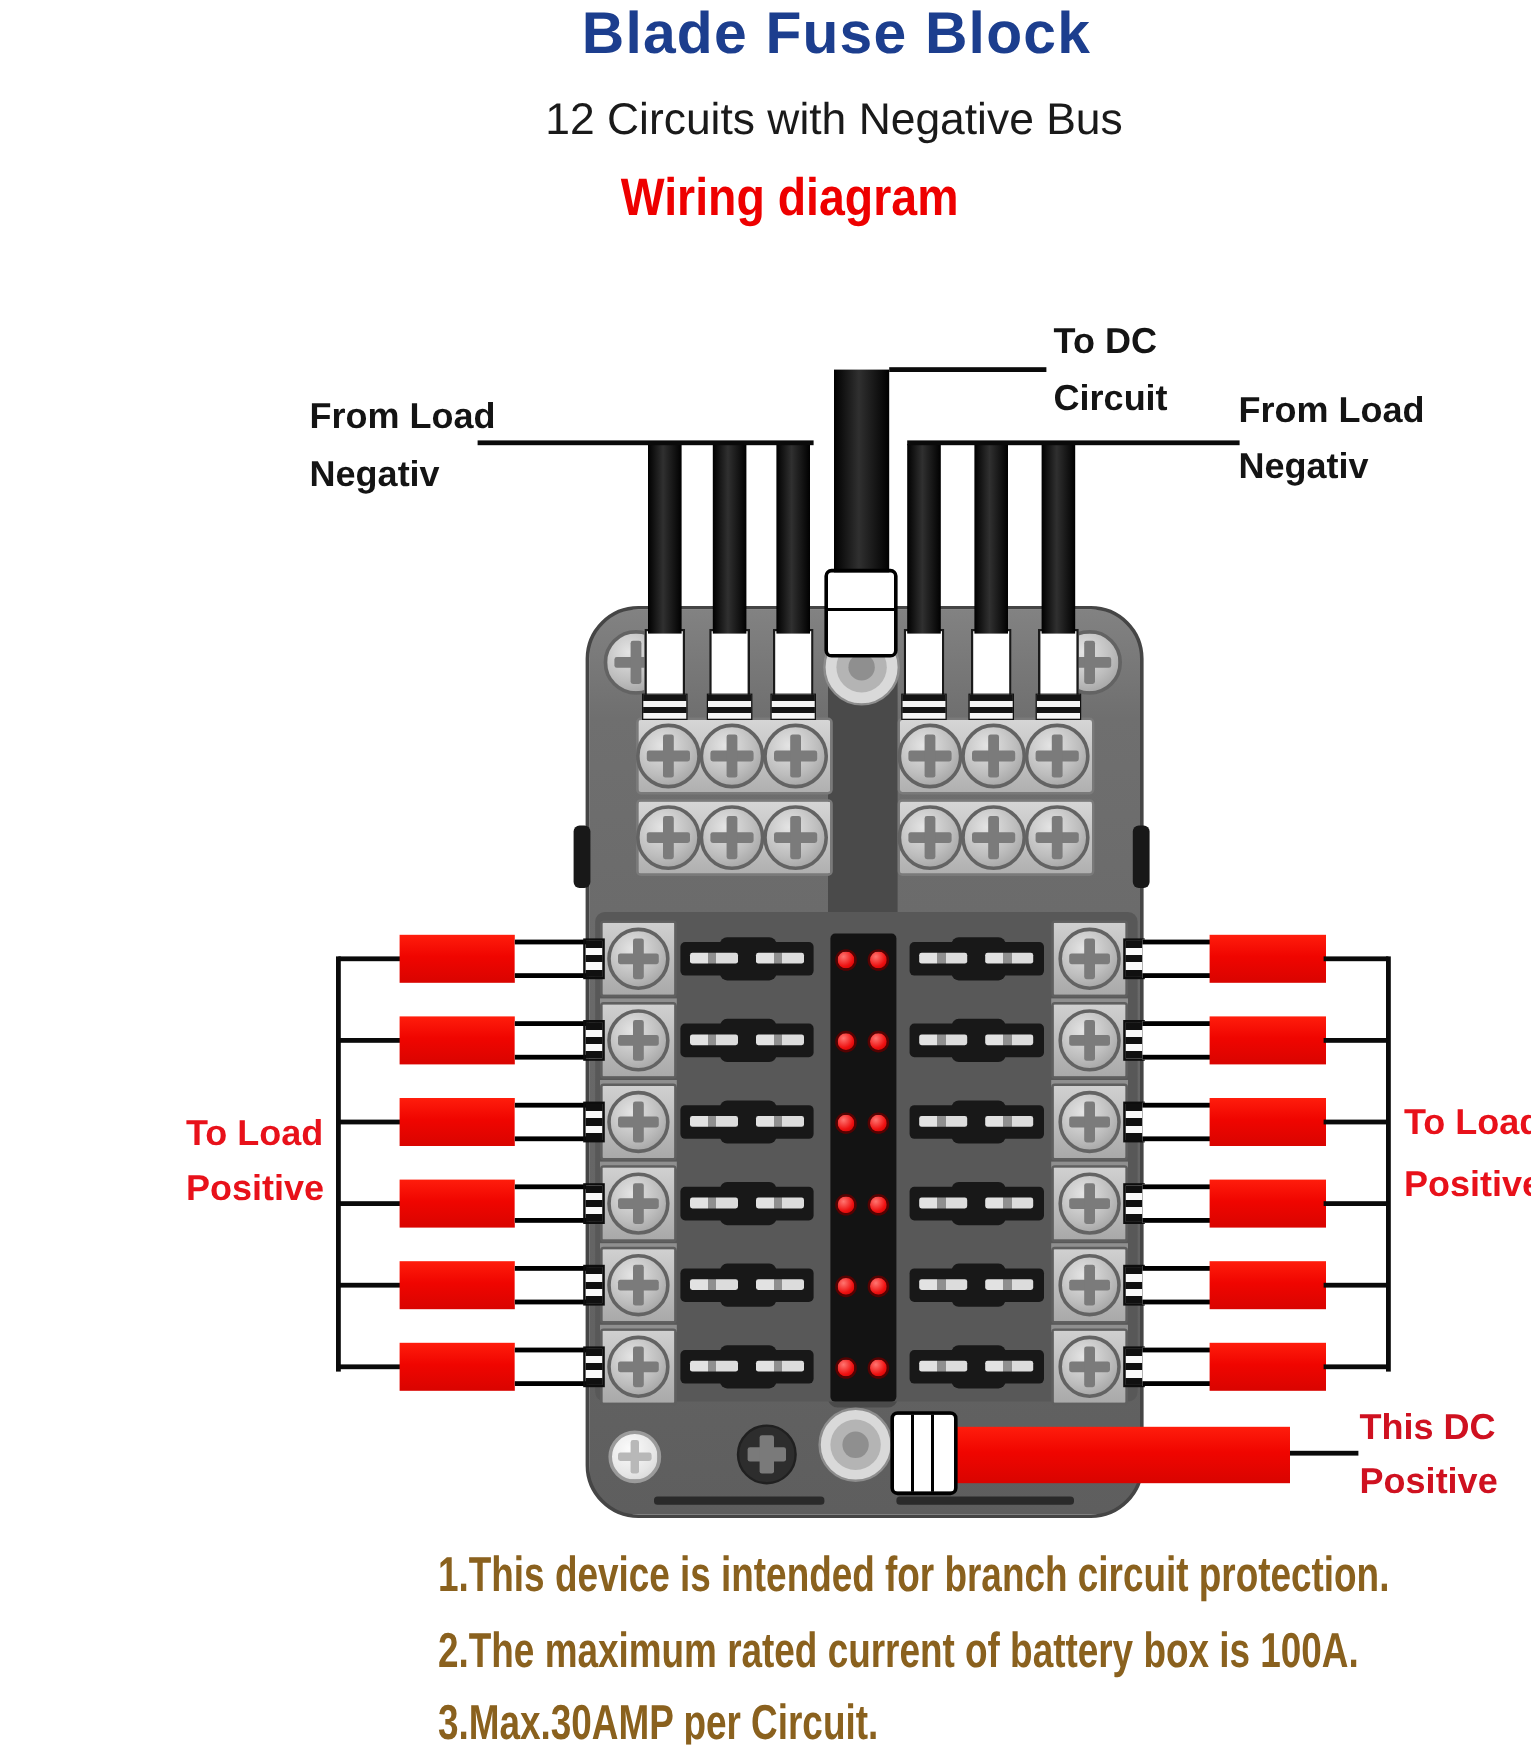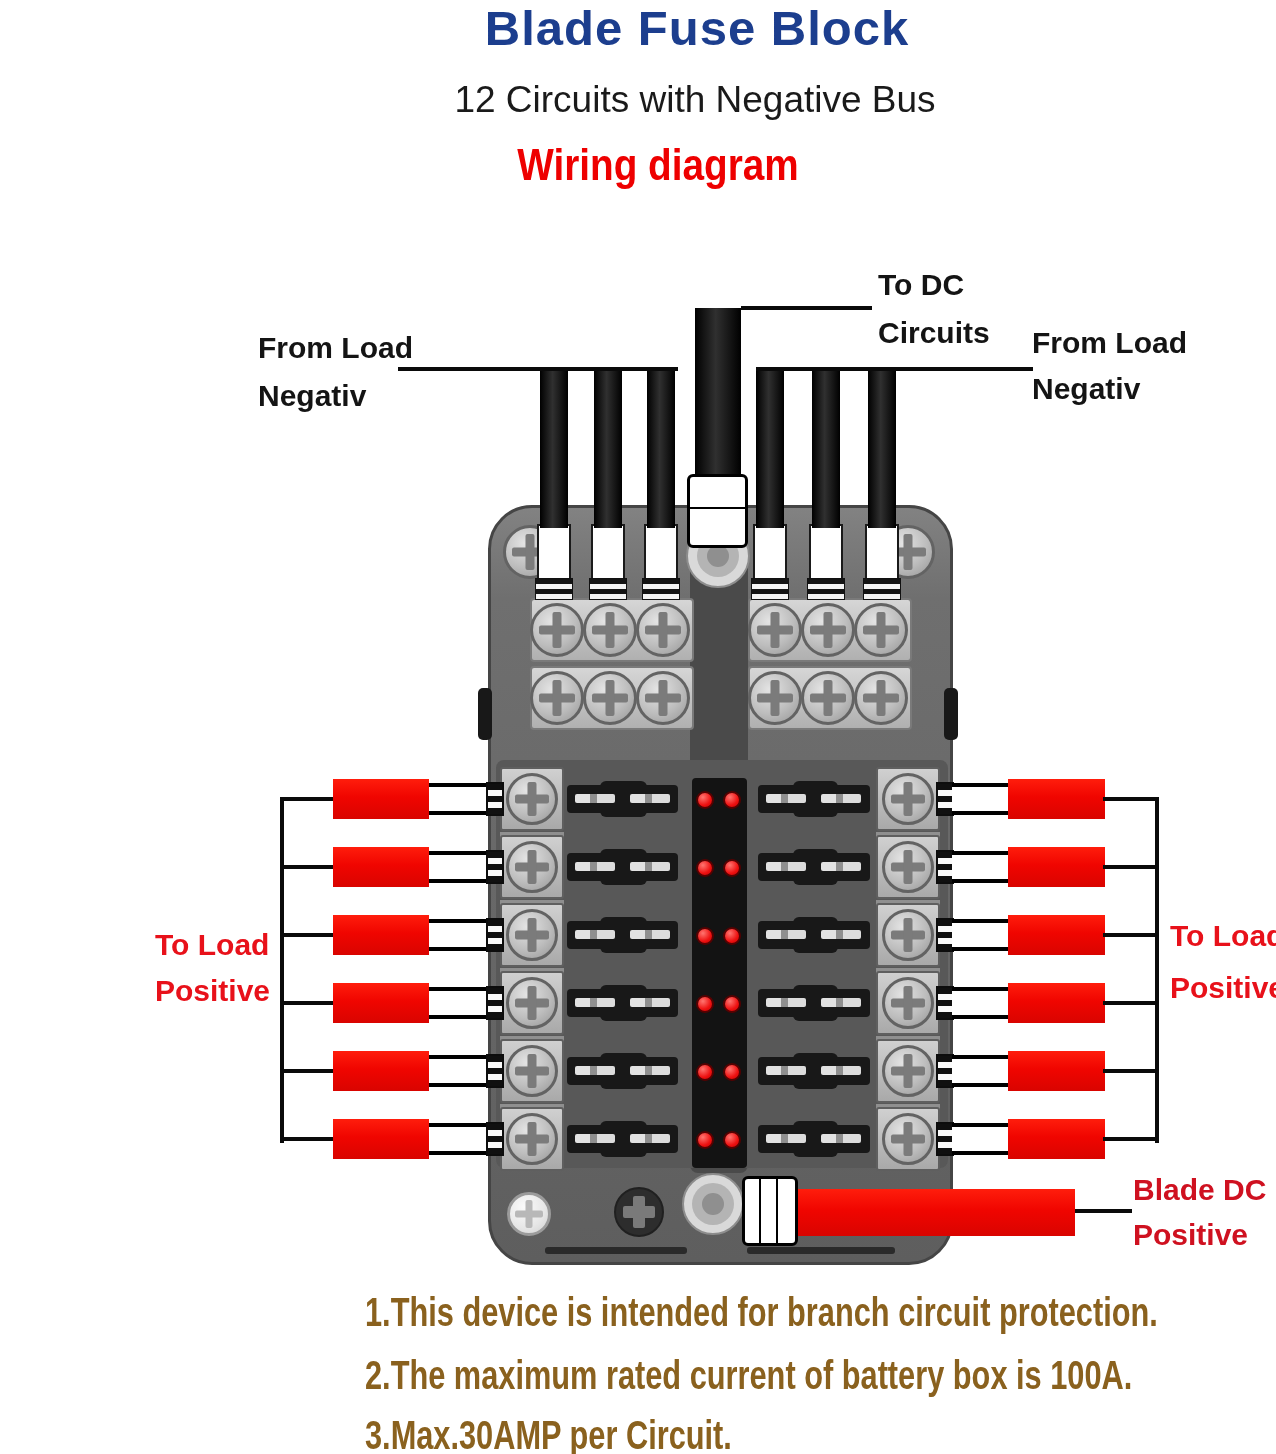--- a/index.html
+++ b/index.html
@@ -309,27 +309,27 @@
     <div class="hline" style="left:398px;top:367px;width:280px"></div>
     <div class="hline" style="left:756px;top:367px;width:277px"></div>
     <div class="hline" style="left:741px;top:306px;width:131px"></div>
     <div class="lug v3" style="left:742px;top:1176px;width:56px;height:70px"></div>
   </div>
 
   <div class="layer" id="layer-labels">
     <div class="lbl" style="left:258px;top:333px">From Load</div>
     <div class="lbl" style="left:258px;top:381px">Negativ</div>
     <div class="lbl" style="left:878px;top:270px">To DC</div>
-    <div class="lbl" style="left:878px;top:318px">Circuits</div>
+    <div class="lbl" style="left:878px;top:318px">Circuit</div>
     <div class="lbl" style="left:1032px;top:328px">From Load</div>
     <div class="lbl" style="left:1032px;top:374px">Negativ</div>
     <div class="lbl red" style="left:155px;top:930px">To Load</div>
     <div class="lbl red" style="left:155px;top:976px">Positive</div>
     <div class="lbl red" style="left:1170px;top:921px">To Load</div>
     <div class="lbl red" style="left:1170px;top:973px">Positive</div>
-    <div class="lbl dcred" style="left:1133px;top:1175px">Blade DC</div>
+    <div class="lbl dcred" style="left:1133px;top:1175px">This DC</div>
     <div class="lbl dcred" style="left:1133px;top:1220px">Positive</div>
 
     <div class="note-line" style="top:1289px">1.This device is intended for branch circuit protection.</div>
     <div class="note-line" style="top:1352px">2.The maximum rated current of battery box is 100A.</div>
     <div class="note-line" style="top:1412px">3.Max.30AMP per Circuit.</div>
   </div>
 </div>
 
 </body></html>

